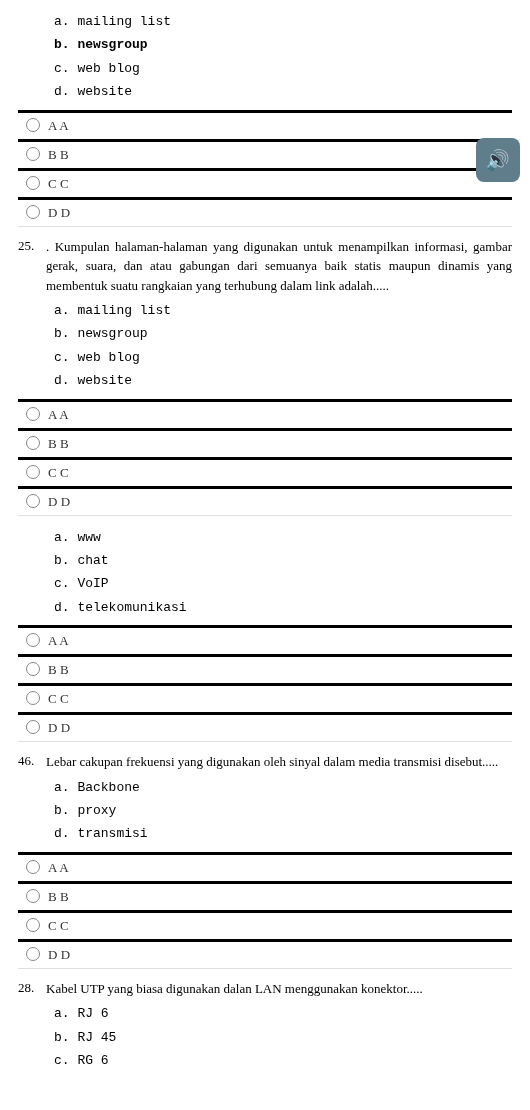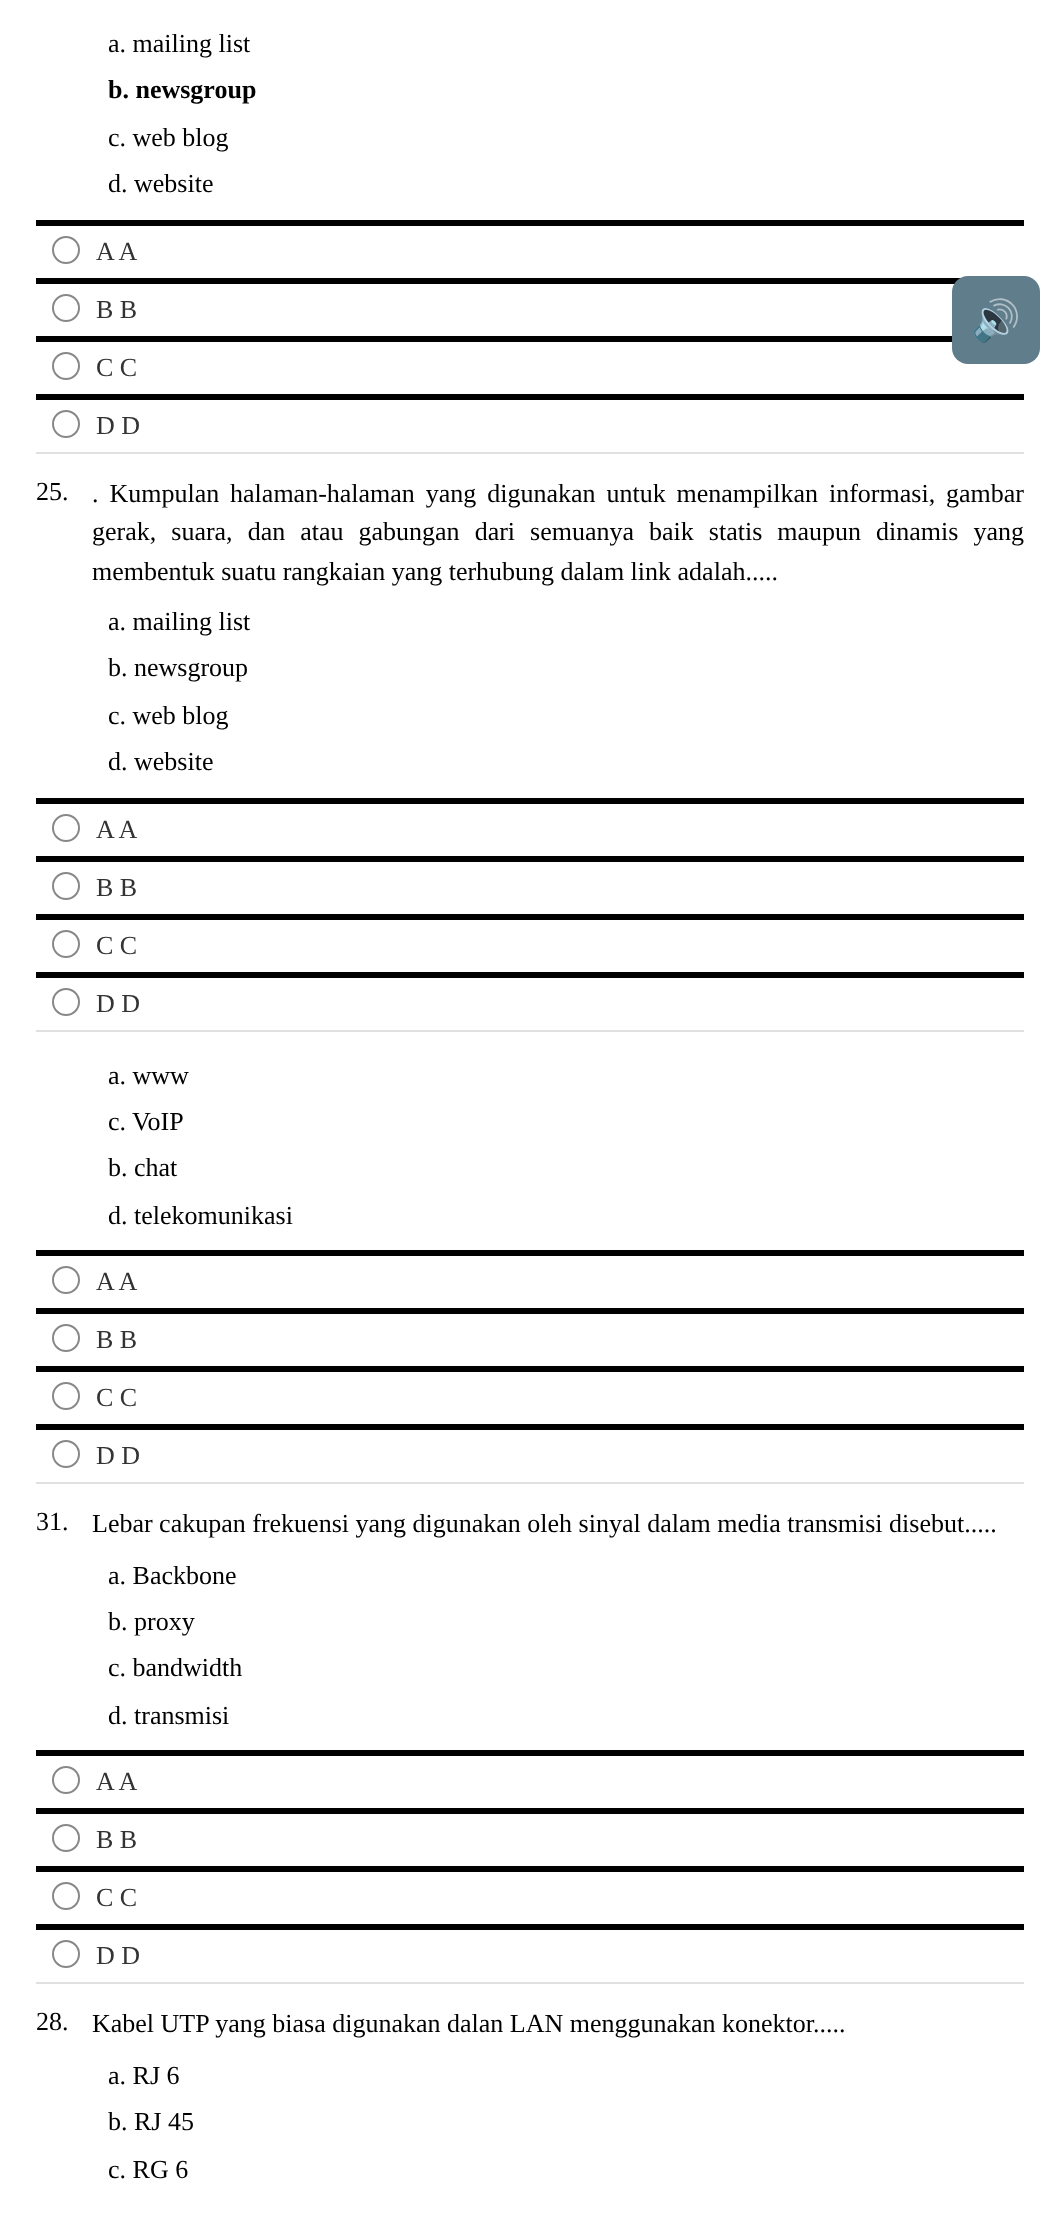--- a/index.html
+++ b/index.html
@@ -36,20 +36,21 @@
       line-height: 1.5;
       text-align: justify;
     }
     .options-list {
       margin-left: 36px;
       margin-bottom: 6px;
     }
     .option-item {
       font-size: 13px;
       line-height: 1.8;
+      font-family: Liberation Mono, monospace;
     }
     .option-item.bold {
       font-weight: bold;
     }
     .answer-choices {
       margin-top: 4px;
     }
     .answer-row {
       display: flex;
       padding: 5px 8px;
@@ -152,22 +153,22 @@
           </div>
           <div class="answer-row">
             <div class="radio-circle"></div>
             <span class="answer-label">D   D</span>
           </div>
         </div>
       </div>
       <div class="question-block">
         <div class="options-list">
           <div class="option-item">a.   www</div>
+          <div class="option-item">b.   chat</div>
           <div class="option-item">c.   VoIP</div>
-          <div class="option-item">b.   chat</div>
           <div class="option-item">d.   telekomunikasi</div>
         </div>
         <div class="answer-choices">
           <div class="answer-row">
             <div class="radio-circle"></div>
             <span class="answer-label">A   A</span>
           </div>
           <div class="answer-row">
             <div class="radio-circle"></div>
             <span class="answer-label">B   B</span>
@@ -177,27 +178,26 @@
             <span class="answer-label">C   C</span>
           </div>
           <div class="answer-row">
             <div class="radio-circle"></div>
             <span class="answer-label">D   D</span>
           </div>
         </div>
       </div>
       <div class="question-block">
         <div class="question-header">
-          <span class="question-number">31.</span>
+          <span class="question-number">46.</span>
           <span class="question-text">Lebar cakupan frekuensi yang digunakan oleh sinyal dalam media transmisi disebut.....</span>
         </div>
         <div class="options-list">
           <div class="option-item">a.   Backbone</div>
           <div class="option-item">b.   proxy</div>
-          <div class="option-item">c.   bandwidth</div>
           <div class="option-item">d.   transmisi</div>
         </div>
         <div class="answer-choices">
           <div class="answer-row">
             <div class="radio-circle"></div>
             <span class="answer-label">A   A</span>
           </div>
           <div class="answer-row">
             <div class="radio-circle"></div>
             <span class="answer-label">B   B</span>

